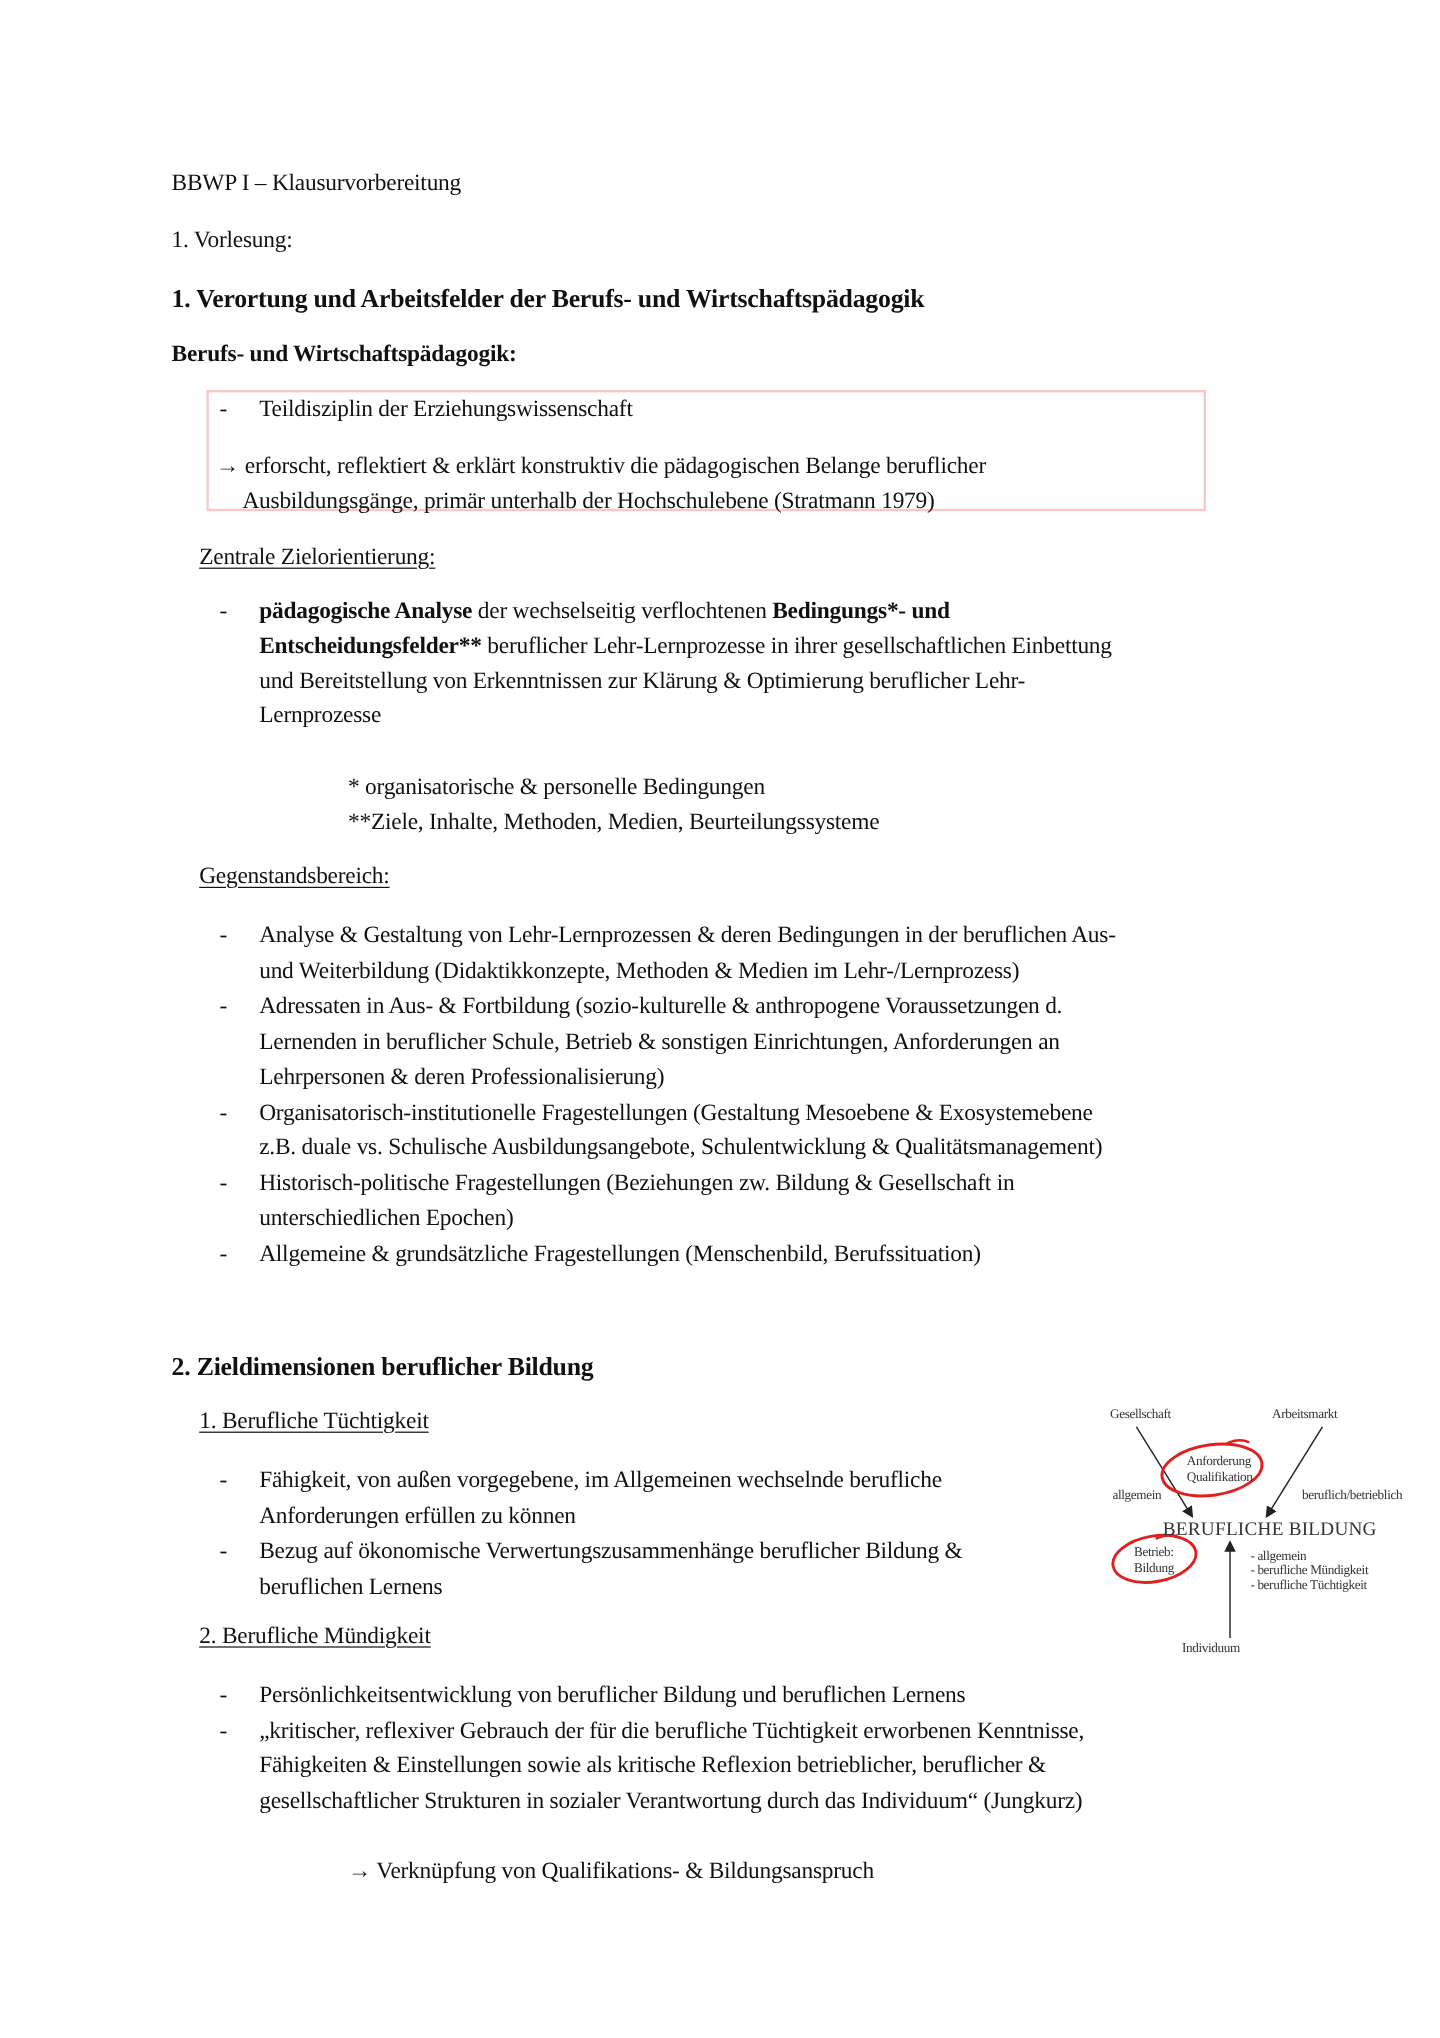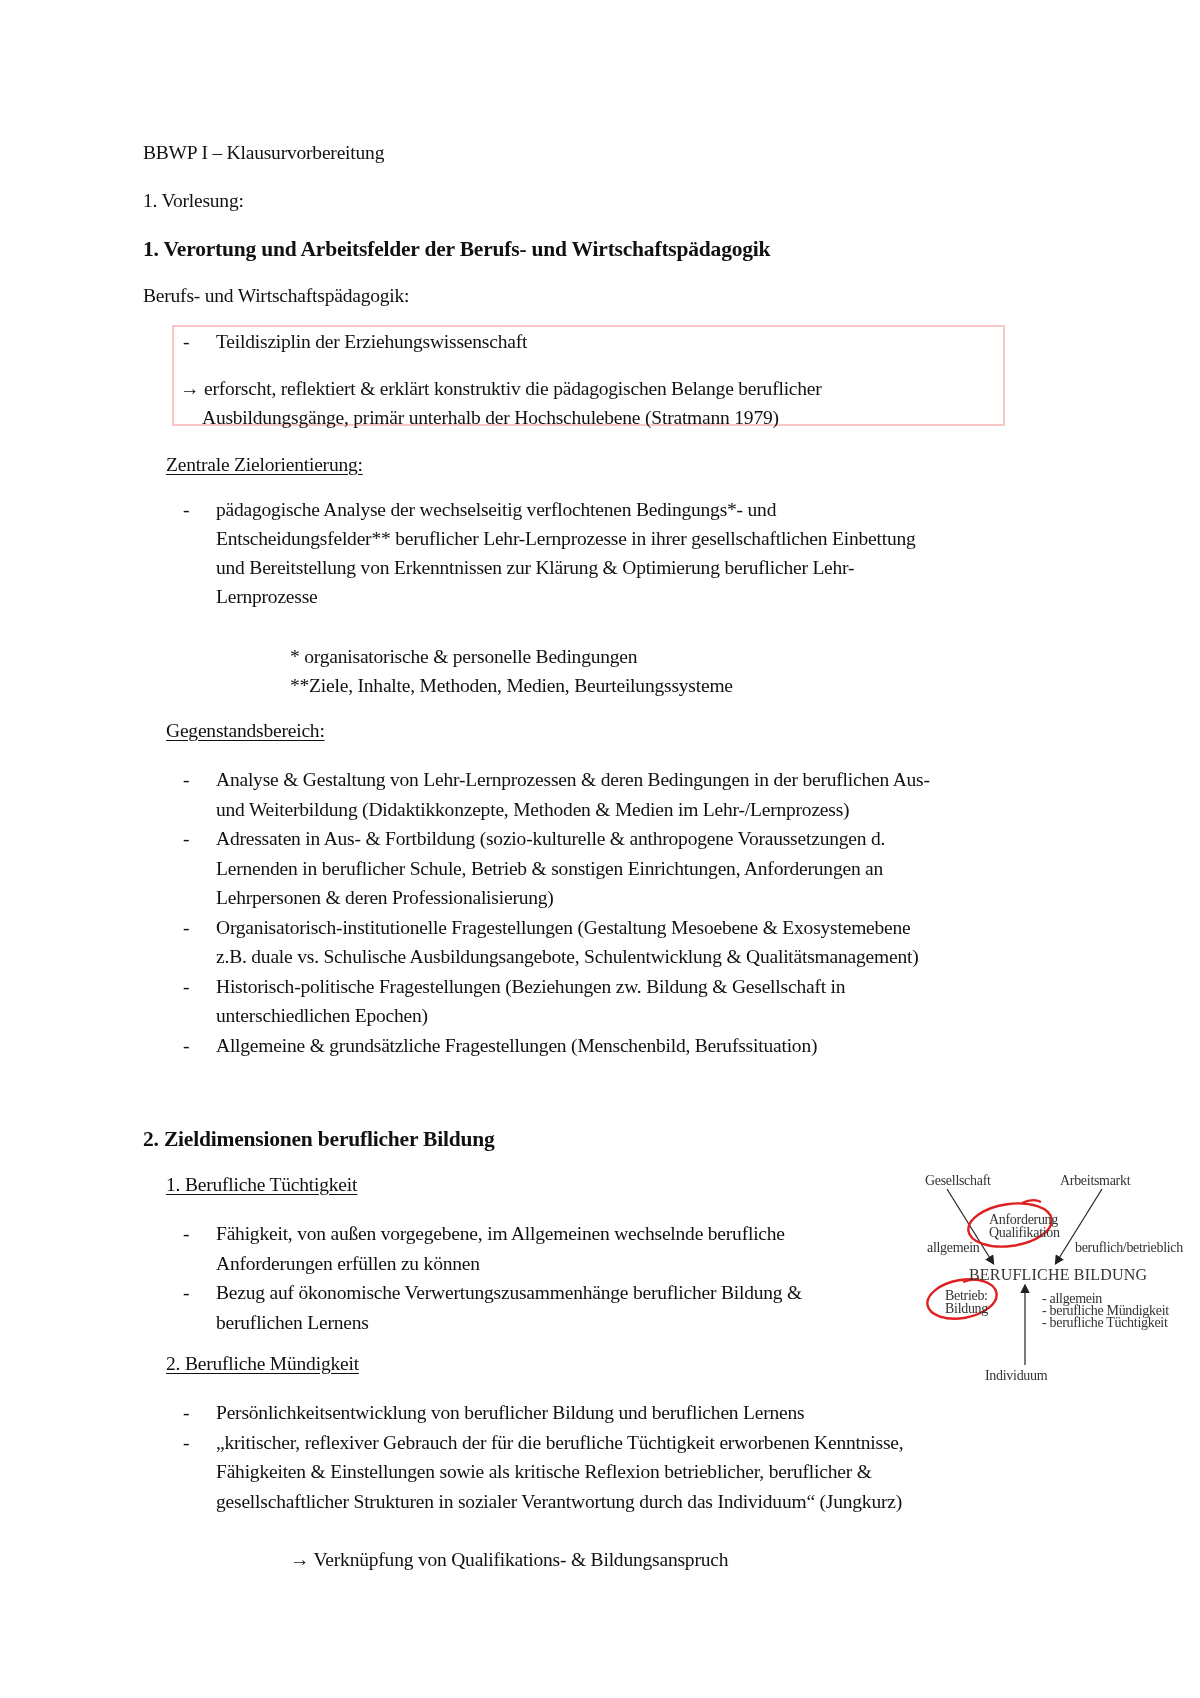--- a/index.html
+++ b/index.html
@@ -18,21 +18,21 @@
   .page {
     position: absolute;
     left: 0; top: 0;
     width: 1200px; height: 1698px;
     background: #ffffff;
     border-radius: 14px;
   }
   .abs { position: absolute; white-space: nowrap; }
   .t { font-size: 19.5px; letter-spacing: -0.2px; }
   .h { font-size: 21.5px; font-weight: bold; letter-spacing: -0.2px; }
-  .bold { font-weight: normal; }
+  .bold { font-weight: bold; }
   .u { text-decoration: underline; text-underline-offset: 3px; margin-left: 23px; }
 
   .box {
     position: absolute;
     left: 172px; top: 325px;
     width: 833px; height: 101px;
     border: 2px solid #f8c8c8;
     box-sizing: border-box;
   }
 
@@ -56,21 +56,21 @@
   
   .diagram {
     position: absolute;
     left: 925px; top: 1162px;
     width: 250px; height: 228px;
     font-family: "Liberation Serif", serif;
     color: #333333;
   }
   .diagram .lbl {
     position: absolute;
-    font-size: 14px;
+    font-size: 11px;
     white-space: nowrap;
     letter-spacing: -0.3px;
     filter: blur(0.35px);
   }
   .diagram svg { position: absolute; left: 0; top: 0; }
 </style>
 </head>
 <body>
 
 <div class="page">
@@ -187,21 +187,21 @@
 
       <ellipse cx="37" cy="137" rx="35" ry="19" fill="none" stroke="#e02020" stroke-width="2.4" transform="rotate(-10 37 137)"></ellipse>
       <path d="M38 120 Q48 116 56 118" fill="none" stroke="#e02020" stroke-width="2.2"></path>
     </svg>
 
     <div class="lbl" style="left:0px; top:11px;">Gesellschaft</div>
     <div class="lbl" style="left:135px; top:11px;">Arbeitsmarkt</div>
     <div class="lbl" style="left:64px; top:50px;">Anforderung</div>
     <div class="lbl" style="left:64px; top:63px;">Qualifikation</div>
     <div class="lbl" style="left:2px; top:78px;">allgemein</div>
-    <div class="lbl" style="left:150px; top:78px;">beruflich/betrieblich</div>
+    <div class="lbl" style="left:160px; top:78px;">beruflich/betrieblich</div>
     <div class="lbl" style="left:44px; top:104px; font-size:16px; letter-spacing:0.2px;">BERUFLICHE BILDUNG</div>
     <div class="lbl" style="left:20px; top:126px;">Betrieb:</div>
     <div class="lbl" style="left:20px; top:139px;">Bildung</div>
     <div class="lbl" style="left:117px; top:129px;">- allgemein</div>
     <div class="lbl" style="left:117px; top:141px;">- berufliche Mündigkeit</div>
     <div class="lbl" style="left:117px; top:153px;">- berufliche Tüchtigkeit</div>
     <div class="lbl" style="left:60px; top:206px;">Individuum</div>
   </div>
 
 </div>

